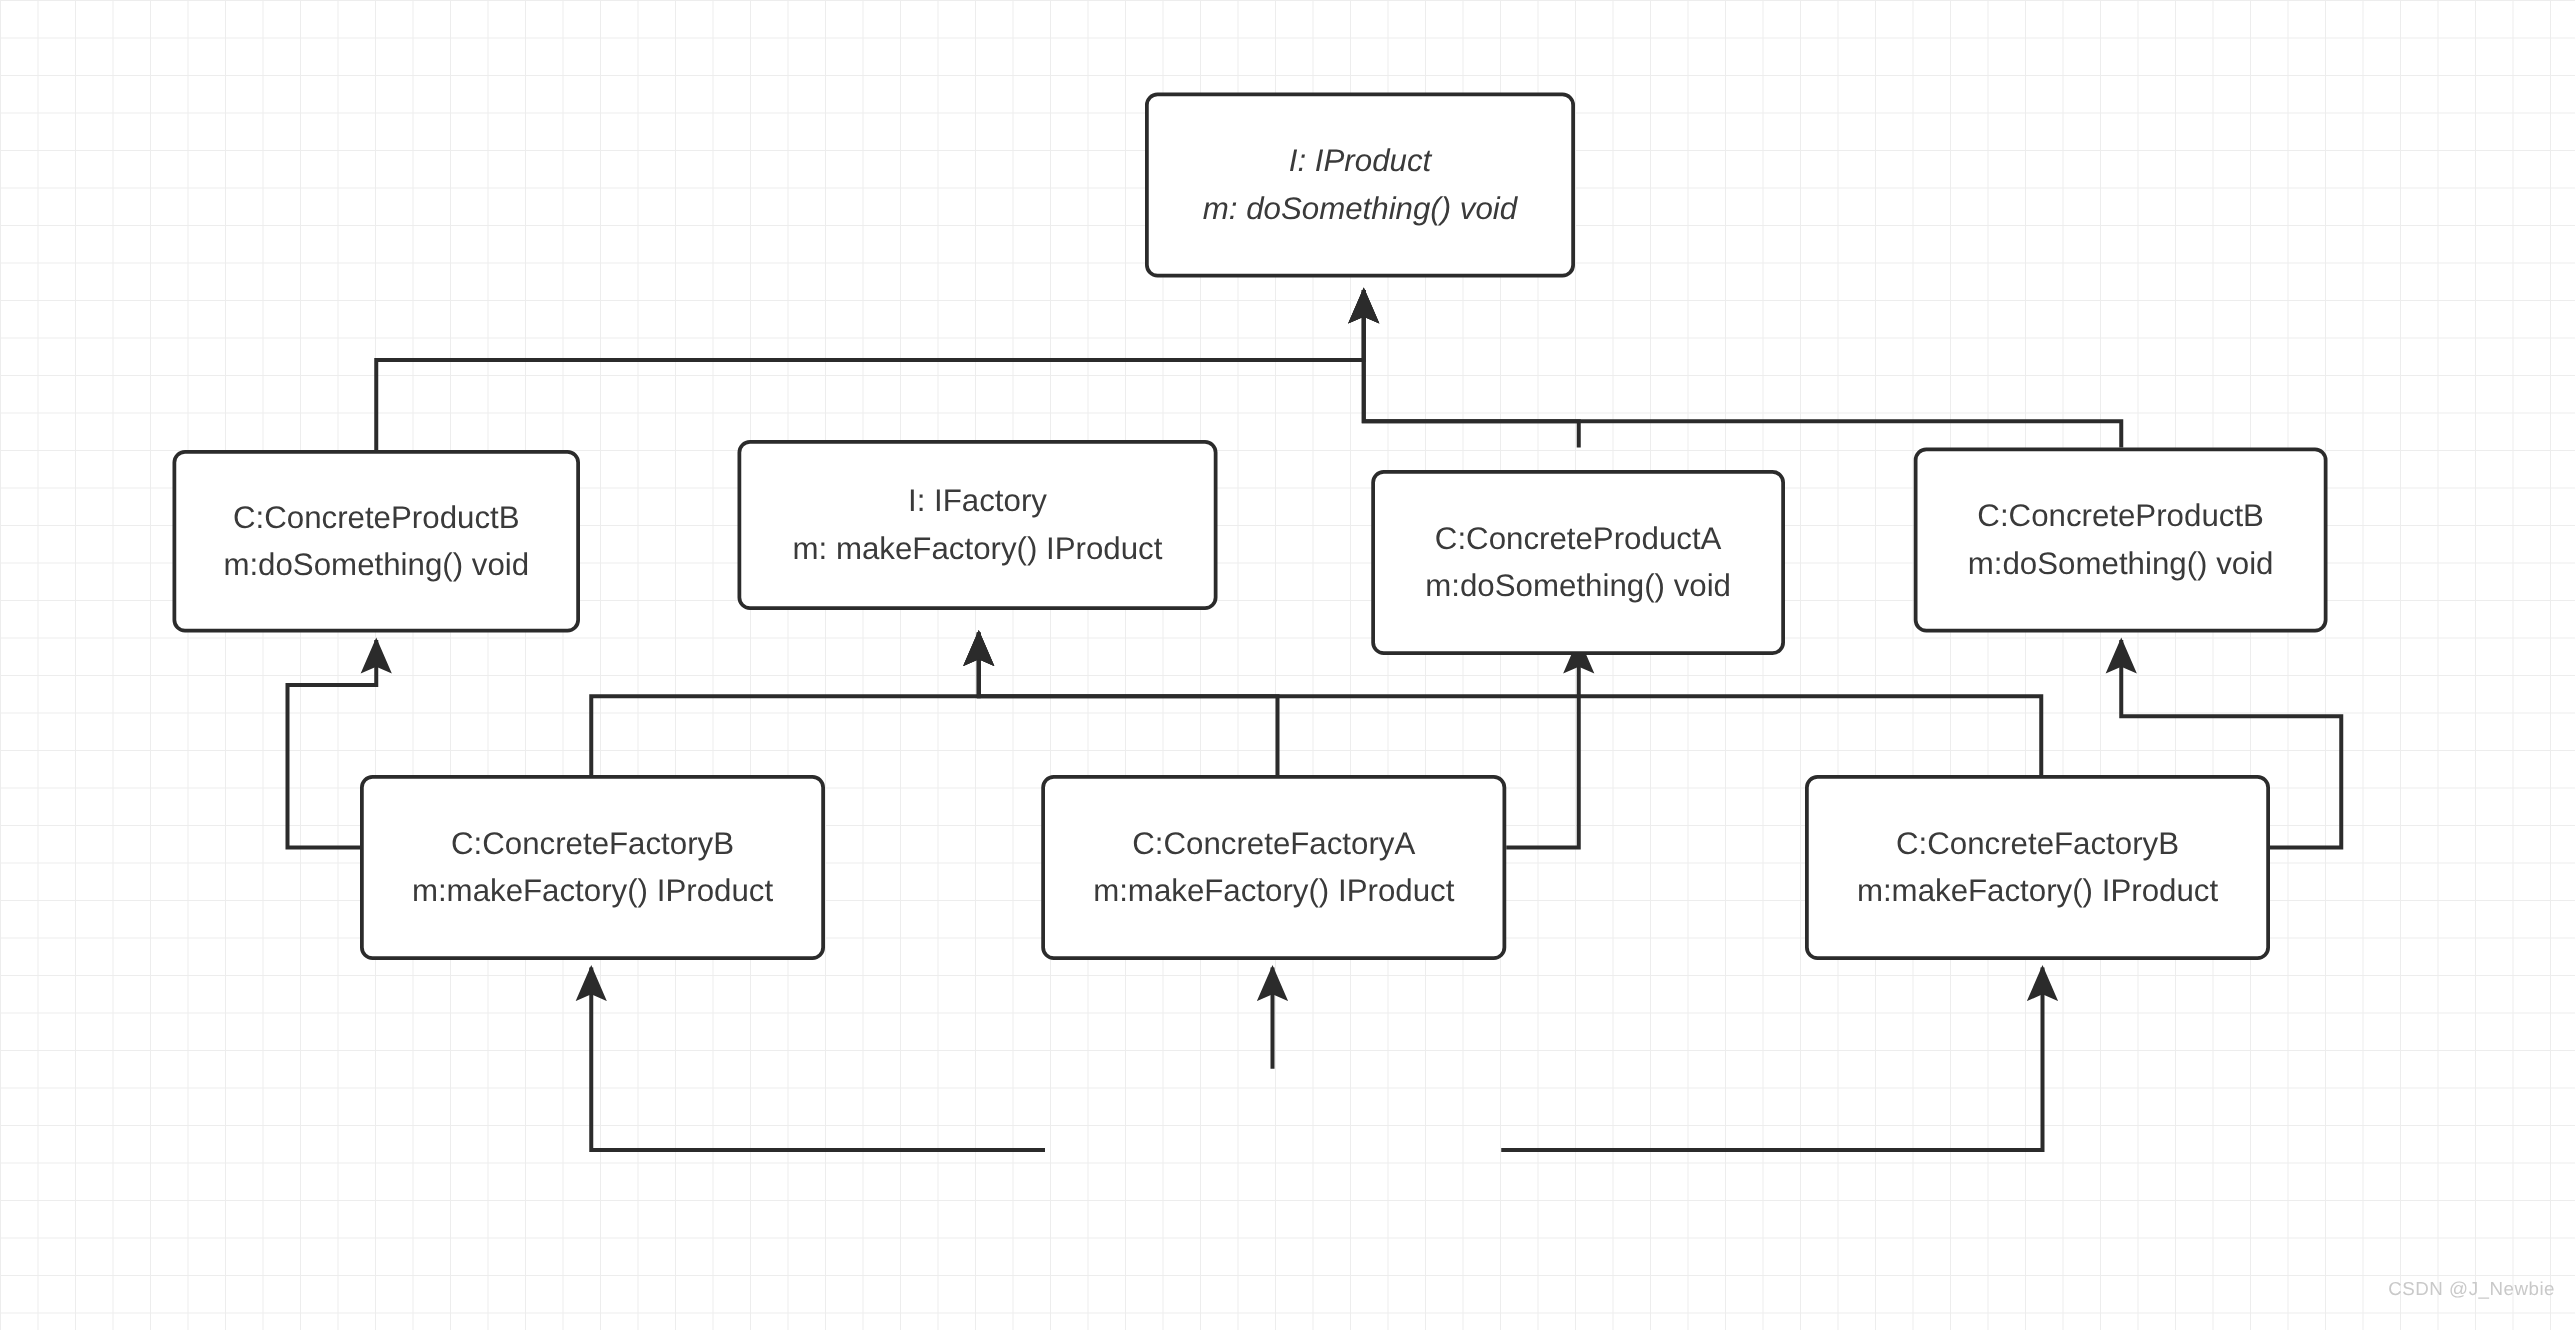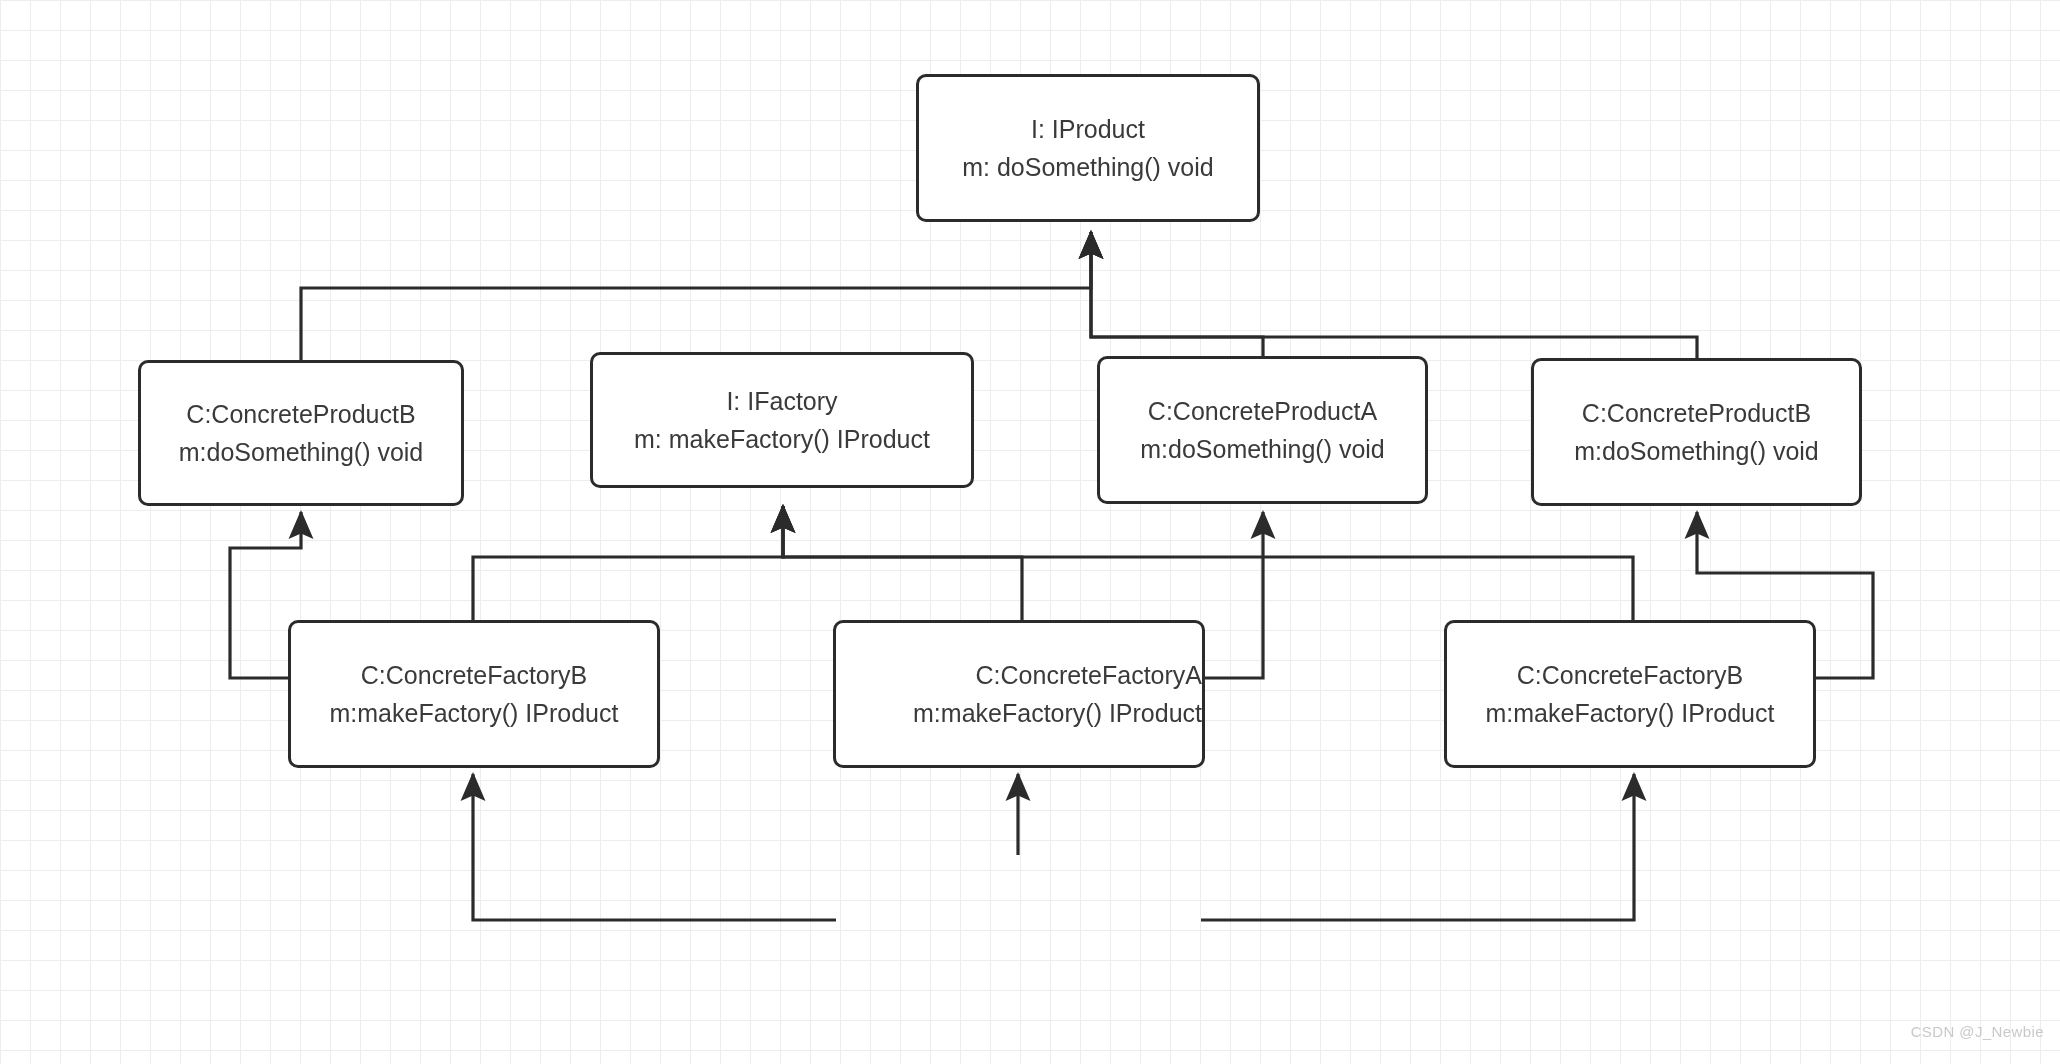--- a/index.html
+++ b/index.html
@@ -78,51 +78,51 @@
         <path d="M1633 620 L1633 557 L783 557 L783 506" fill="none" stroke="#2b2b2b" stroke-width="3.2" stroke-linejoin="miter" stroke-linecap="butt" marker-end="url(#arrowhead)"></path>
         <path d="M288 678 L230 678 L230 548 L301 548 L301 512" fill="none" stroke="#2b2b2b" stroke-width="3.2" stroke-linejoin="miter" stroke-linecap="butt" marker-end="url(#arrowhead)"></path>
         <path d="M1205 678 L1263 678 L1263 512" fill="none" stroke="#2b2b2b" stroke-width="3.2" stroke-linejoin="miter" stroke-linecap="butt" marker-end="url(#arrowhead)"></path>
         <path d="M1816 678 L1873 678 L1873 573 L1697 573 L1697 512" fill="none" stroke="#2b2b2b" stroke-width="3.2" stroke-linejoin="miter" stroke-linecap="butt" marker-end="url(#arrowhead)"></path>
         <path d="M836 920 L473 920 L473 774" fill="none" stroke="#2b2b2b" stroke-width="3.2" stroke-linejoin="miter" stroke-linecap="butt" marker-end="url(#arrowhead)"></path>
         <path d="M1018 855 L1018 774" fill="none" stroke="#2b2b2b" stroke-width="3.2" stroke-linejoin="miter" stroke-linecap="butt" marker-end="url(#arrowhead)"></path>
         <path d="M1201 920 L1634 920 L1634 774" fill="none" stroke="#2b2b2b" stroke-width="3.2" stroke-linejoin="miter" stroke-linecap="butt" marker-end="url(#arrowhead)"></path>
       </g>
   </svg>
 
-  <div class="node" style="left: 916px; top: 74px; width: 344px; height: 148px;">
+  <div class="node" style="left: 916px; top: 74px; width: 344px; height: 148px; font-style: italic;">
     <div class="line1">I: IProduct</div>
     <div class="line2">m: doSomething() void</div>
   </div>
 
   <div class="node" style="left: 138px; top: 360px; width: 326px; height: 146px;">
     <div class="line1">C:ConcreteProductB</div>
     <div class="line2">m:doSomething() void</div>
   </div>
 
   <div class="node" style="left: 590px; top: 352px; width: 384px; height: 136px;">
     <div class="line1">I: IFactory</div>
     <div class="line2">m: makeFactory() IProduct</div>
   </div>
 
-  <div class="node" style="left: 1097px; top: 356px; width: 331px; height: 148px;">
+  <div class="node" style="left: 1097px; top: 376px; width: 331px; height: 148px;">
     <div class="line1">C:ConcreteProductA</div>
     <div class="line2">m:doSomething() void</div>
   </div>
 
   <div class="node" style="left: 1531px; top: 358px; width: 331px; height: 148px;">
     <div class="line1">C:ConcreteProductB</div>
     <div class="line2">m:doSomething() void</div>
   </div>
 
   <div class="node" style="left: 288px; top: 620px; width: 372px; height: 148px;">
     <div class="line1">C:ConcreteFactoryB</div>
     <div class="line2">m:makeFactory() IProduct</div>
   </div>
 
-  <div class="node" style="left: 833px; top: 620px; width: 372px; height: 148px; align-items: flex-end;">
+  <div class="node" style="left: 833px; top: 620px; width: 372px; height: 148px;">
     <div class="line1">C:ConcreteFactoryA</div>
     <div class="line2">m:makeFactory() IProduct</div>
   </div>
 
   <div class="node" style="left: 1444px; top: 620px; width: 372px; height: 148px;">
     <div class="line1">C:ConcreteFactoryB</div>
     <div class="line2">m:makeFactory() IProduct</div>
   </div>
 
 

